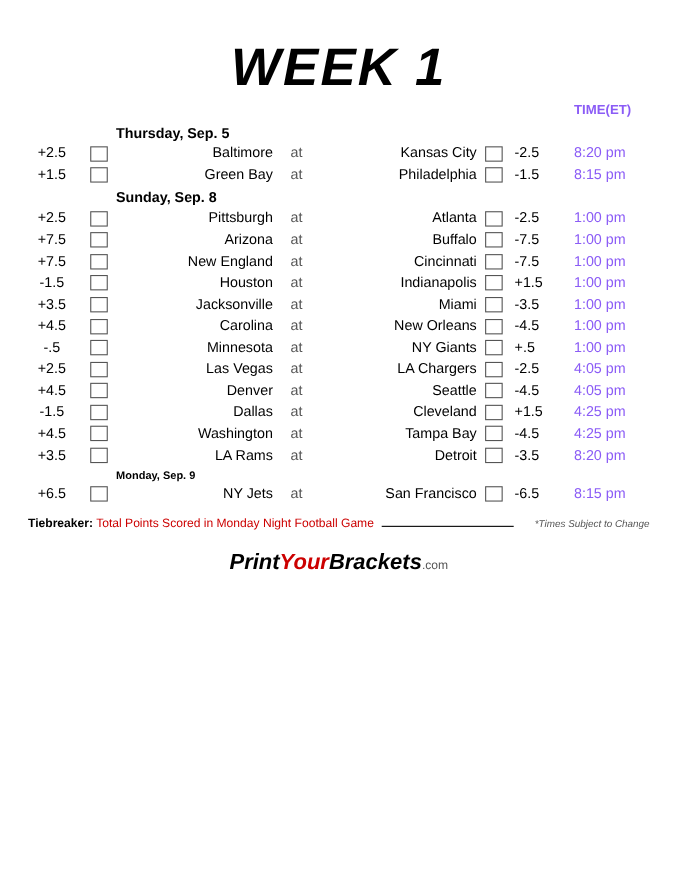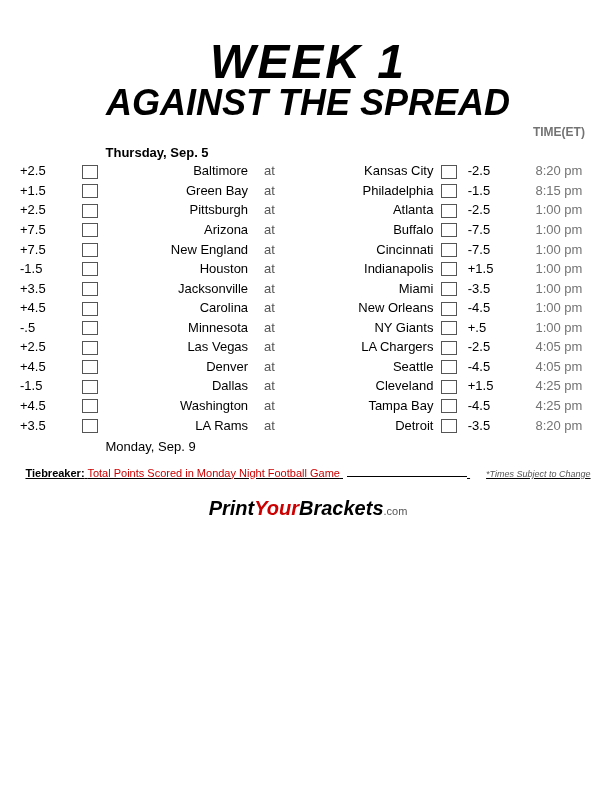--- a/index.html
+++ b/index.html
@@ -59,21 +59,21 @@
       font-size: 12px;
       padding: 0 0 2px;
     }
     .game-row td {
       padding: 2px 0;
       font-size: 13px;
       vertical-align: middle;
     }
     .spread {
       width: 38px;
-      text-align: left;
+      text-align: center;
       padding-right: 4px;
       font-size: 12px;
     }
     .checkbox {
       width: 16px;
       height: 14px;
       border: 1.5px solid #555;
       display: inline-block;
       vertical-align: middle;
       margin: 0 3px;
@@ -83,29 +83,28 @@
       text-align: right;
     }
     .at-col {
       width: 28px;
       text-align: center;
       color: #555;
       font-size: 12px;
       margin-top: 36px;
     }
     .time-col {
-      text-align: center;
+      text-align: left;
       font-size: 12px;
-      color: #737373;
+      color: #8b5cf6;
       min-width: 48px;
     }
     .footer {
       padding: 12px 20px 4px;
       font-size: 11px;
-      text-decoration: underline;
     }
     .footer-tiebreaker {
       text-align: center;
       margin-bottom: 6px;
       font-size: 11px;
     }
     .footer-tiebreaker span.label {
       font-weight: bold;
     }
     .footer-tiebreaker span.red {
@@ -168,21 +167,20 @@
     }
   </style>
 </head>
 <body>
 
 <div class="header">
   <div style="position:relative; display:inline-block; width:100%;margin-top:24px;">
     <span class="week-title">WEEK 1</span>
   </div>
   <br>
-  <span class="subtitle">AGAINST THE SPREAD</span>
 </div>
 
 <div class="table-container">
   <table>
     <colgroup>
       <col style="width:38px">
       <col style="width:20px">
       <col style="width:100px">
       <col style="width:30px">
       <col style="width:100px">
@@ -222,20 +220,26 @@
         <tr class="game-row">
         <td class="spread">+1.5</td>
         <td class="cb-cell"><span class="checkbox"></span></td>
         <td class="team-name">Green Bay</td>
         <td class="at-col">at</td>
         <td class="team-name">Philadelphia</td>
         <td class="cb-cell"><span class="checkbox"></span></td>
         <td class="spread" style="text-align:left; padding-left:3px;">-1.5</td>
         <td class="time-col">8:15 pm</td>
       </tr>
+        <tr class="day-header">
+          <td></td>
+          <td></td>
+          <td colspan="5" style="font-weight:bold; font-size:13px;">Sunday, Sep. 8</td>
+          <td></td>
+        </tr>
         <tr class="game-row">
         <td class="spread">+2.5</td>
         <td class="cb-cell"><span class="checkbox"></span></td>
         <td class="team-name">Pittsburgh</td>
         <td class="at-col">at</td>
         <td class="team-name">Atlanta</td>
         <td class="cb-cell"><span class="checkbox"></span></td>
         <td class="spread" style="text-align:left; padding-left:3px;">-2.5</td>
         <td class="time-col">1:00 pm</td>
       </tr>
@@ -345,23 +349,33 @@
         <td class="team-name">LA Rams</td>
         <td class="at-col">at</td>
         <td class="team-name">Detroit</td>
         <td class="cb-cell"><span class="checkbox"></span></td>
         <td class="spread" style="text-align:left; padding-left:3px;">-3.5</td>
         <td class="time-col">8:20 pm</td>
       </tr>
         <tr class="day-header">
           <td></td>
           <td></td>
-          <td colspan="5" style="font-weight:normal; font-size:13px;margin-top:41px;">Monday, Sep. 9</td>
+          <td colspan="5" style="font-weight:bold; font-size:10px;margin-top:41px;">Monday, Sep. 9</td>
           <td></td>
         </tr>
+        <tr class="game-row">
+        <td class="spread">+6.5</td>
+        <td class="cb-cell"><span class="checkbox"></span></td>
+        <td class="team-name">NY Jets</td>
+        <td class="at-col">at</td>
+        <td class="team-name">San Francisco</td>
+        <td class="cb-cell"><span class="checkbox"></span></td>
+        <td class="spread" style="text-align:left; padding-left:3px;">-6.5</td>
+        <td class="time-col">8:15 pm</td>
+      </tr>
       </tbody>
   </table>
 </div>
 
 <div class="footer">
   <div class="footer-tiebreaker">
     <span class="label">Tiebreaker:</span>
     <span class="red">Total Points Scored in Monday Night Football Game</span>
     <span class="underline-fill"></span>
     <span class="times-note" style="margin-left:16px;">*Times Subject to Change</span>

